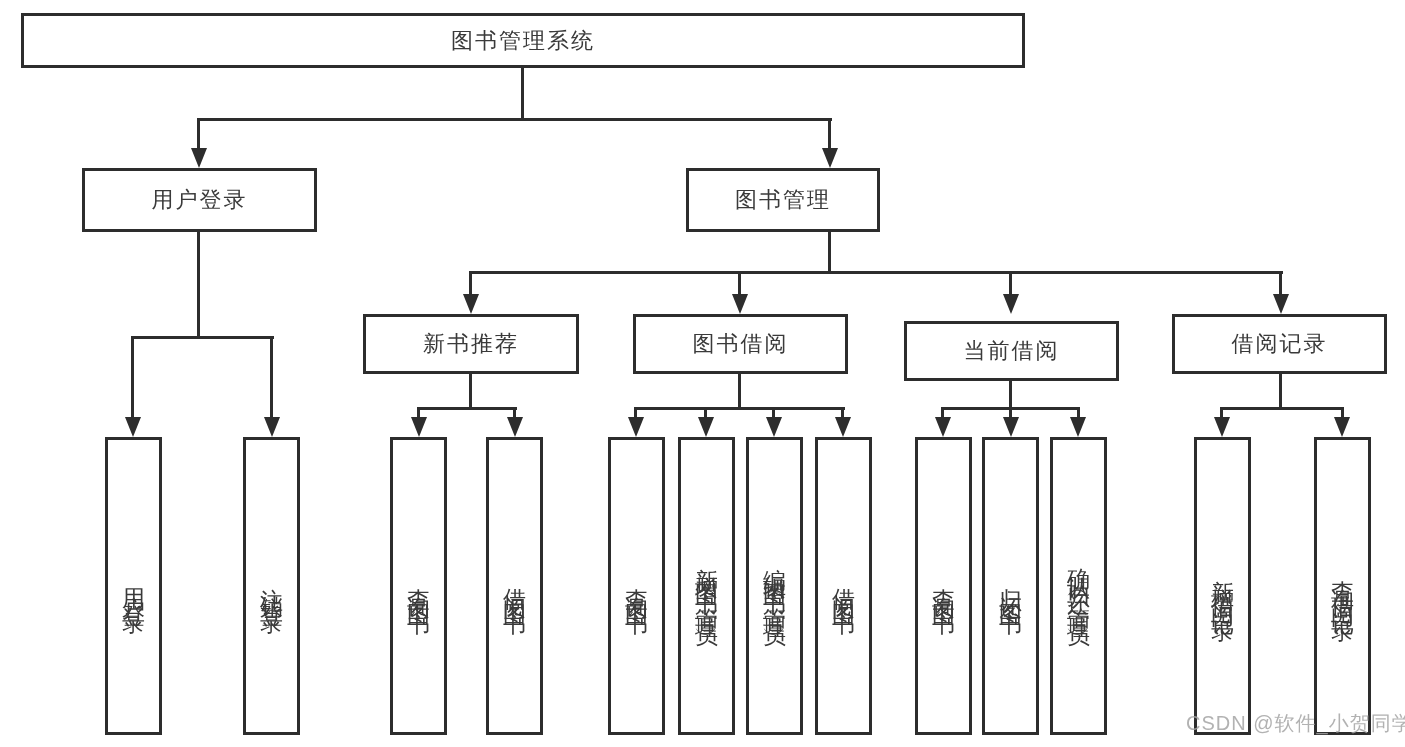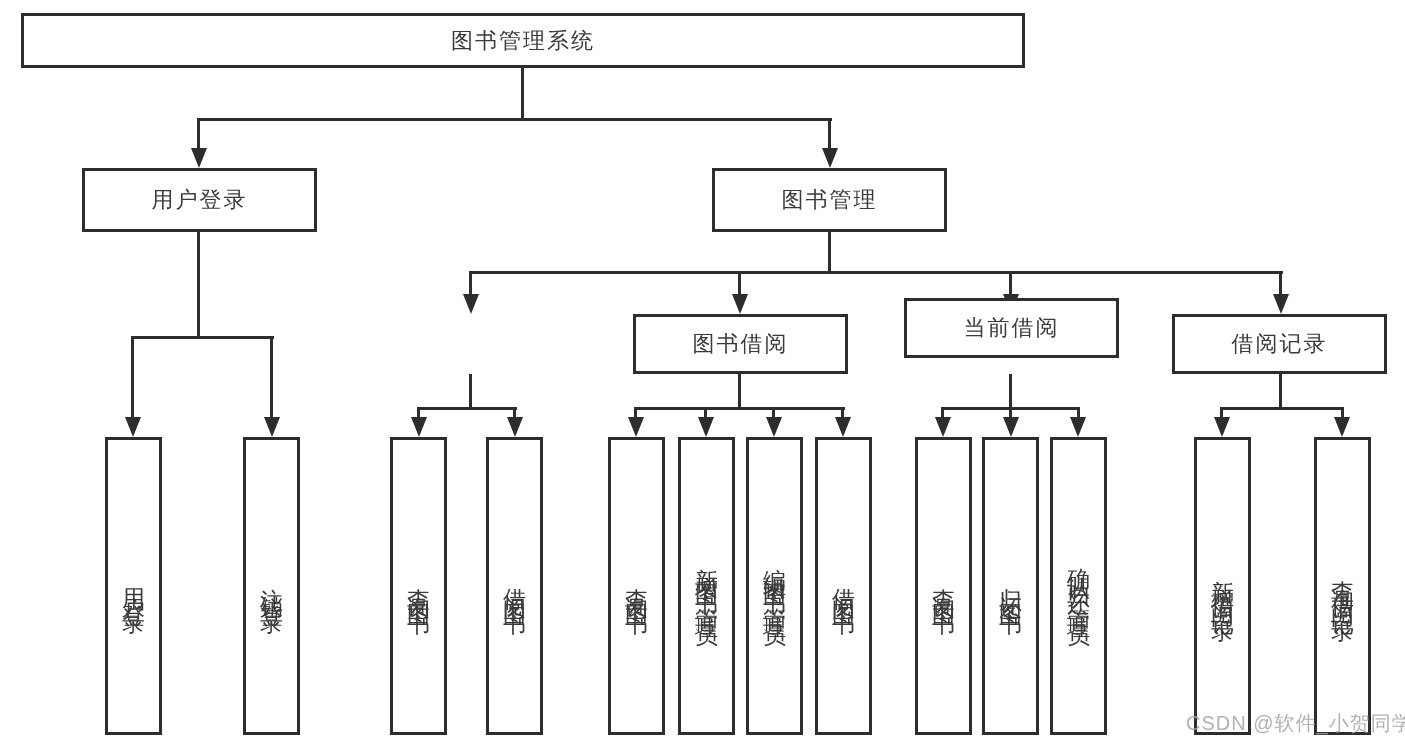--- a/index.html
+++ b/index.html
@@ -72,21 +72,21 @@
   <div class="vline" style="left:521px; top:68px; width:3px; height:50px;"></div>
   <div class="hline" style="left:197px; top:118px; width:635px; height:3px;"></div>
   <div class="vline" style="left:197px; top:118px; width:3px; height:32px;"></div>
   <div class="arrow-down" style="left:191px; top:148px;"></div>
   <div class="vline" style="left:828px; top:118px; width:3px; height:32px;"></div>
   <div class="arrow-down" style="left:822px; top:148px;"></div>
 
   <div class="box" style="left:82px; top:168px; width:235px; height:64px;">
     <span>用户登录</span>
   </div>
-  <div class="box" style="left:712px; top:168px; width:235px; height:64px;">
+  <div class="box" style="left:686px; top:168px; width:194px; height:64px;">
     <span>图书管理</span>
   </div>
 
   <div class="vline" style="left:197px; top:232px; width:3px; height:104px;"></div>
   <div class="hline" style="left:131px; top:336px; width:143px; height:3px;"></div>
   <div class="vline" style="left:131px; top:336px; width:3px; height:83px;"></div>
   <div class="arrow-down" style="left:125px; top:417px;"></div>
   <div class="vline" style="left:270px; top:336px; width:3px; height:83px;"></div>
   <div class="arrow-down" style="left:264px; top:417px;"></div>
 
@@ -94,24 +94,27 @@
   <div class="hline" style="left:469px; top:271px; width:814px; height:3px;"></div>
   <div class="vline" style="left:469px; top:271px; width:3px; height:25px;"></div>
   <div class="arrow-down" style="left:463px; top:294px;"></div>
   <div class="vline" style="left:738px; top:271px; width:3px; height:25px;"></div>
   <div class="arrow-down" style="left:732px; top:294px;"></div>
   <div class="vline" style="left:1009px; top:271px; width:3px; height:25px;"></div>
   <div class="arrow-down" style="left:1003px; top:294px;"></div>
   <div class="vline" style="left:1279px; top:271px; width:3px; height:25px;"></div>
   <div class="arrow-down" style="left:1273px; top:294px;"></div>
 
+  <div class="box" style="left:363px; top:314px; width:216px; height:60px;">
+    <span>新书推荐</span>
+  </div>
   <div class="box" style="left:633px; top:314px; width:215px; height:60px;">
     <span>图书借阅</span>
   </div>
-  <div class="box" style="left:904px; top:298px; width:215px; height:60px;">
+  <div class="box" style="left:904px; top:321px; width:215px; height:60px;">
     <span>当前借阅</span>
   </div>
   <div class="box" style="left:1172px; top:314px; width:215px; height:60px;">
     <span>借阅记录</span>
   </div>
 
   <div class="vline" style="left:469px; top:374px; width:3px; height:36px;"></div>
   <div class="hline" style="left:417px; top:407px; width:100px; height:3px;"></div>
   <div class="vline" style="left:417px; top:407px; width:3px; height:12px;"></div>
   <div class="arrow-down" style="left:411px; top:417px;"></div>

